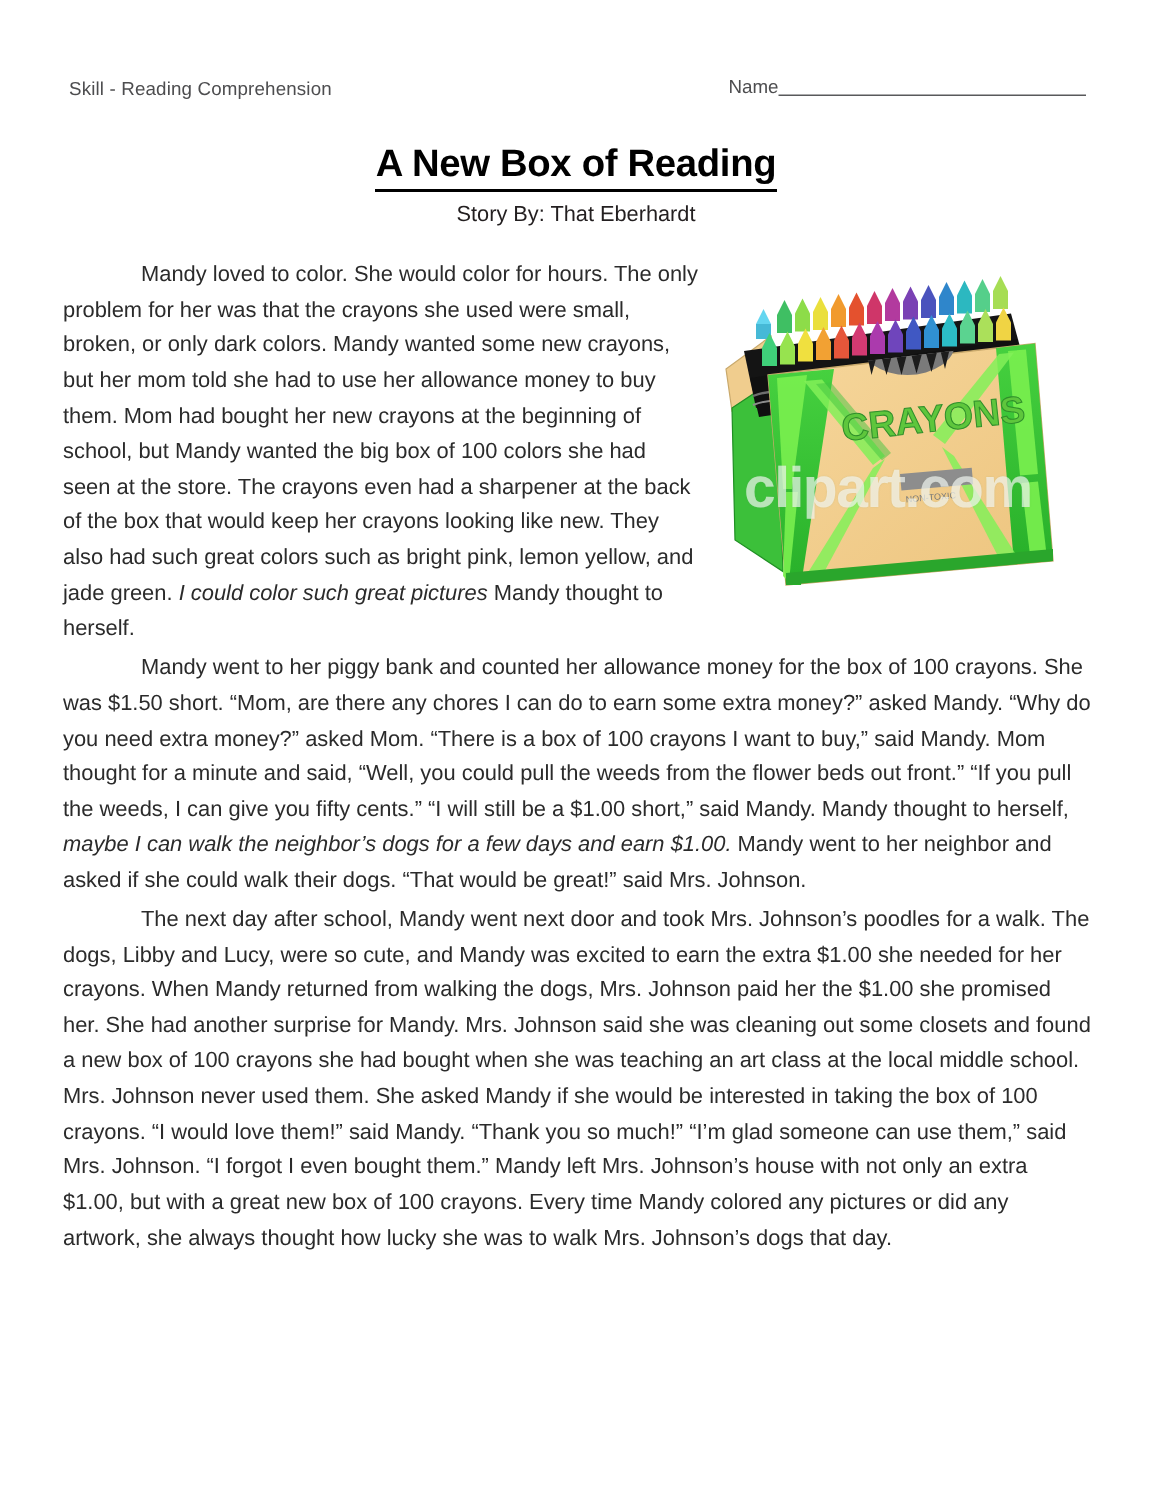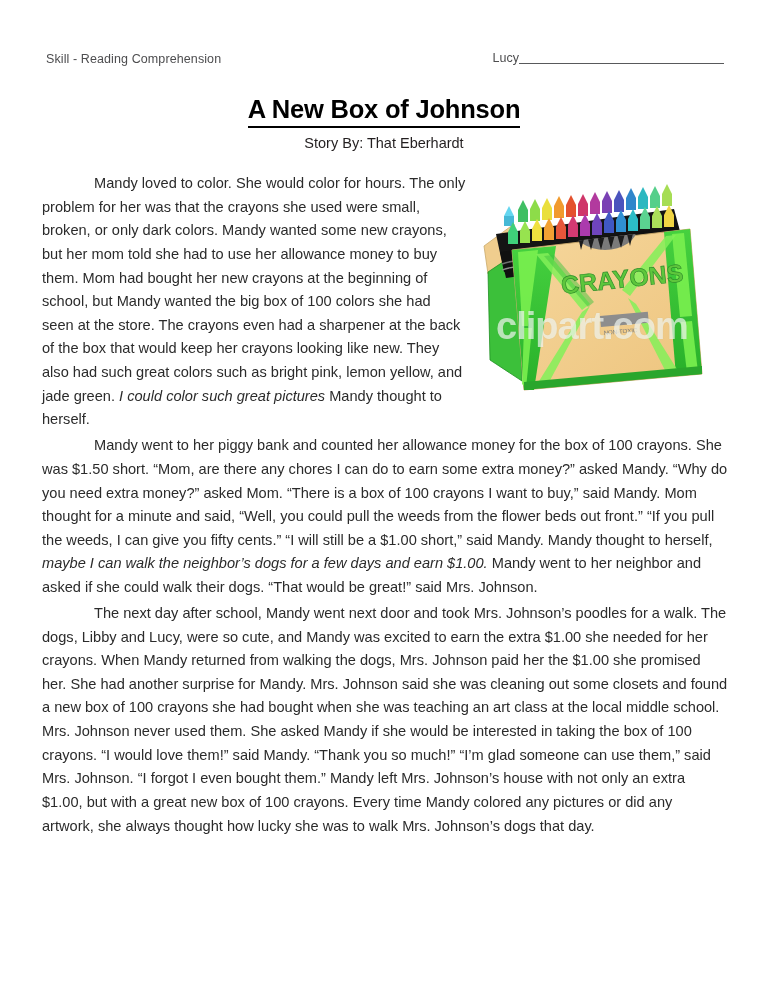--- a/index.html
+++ b/index.html
@@ -134,27 +134,27 @@
   .spacer-clear { clear: both; }
 </style>
 </head>
 <body>
 
 <div class="page">
 
   <div class="header">
     <div class="skill-label">Skill - Reading Comprehension</div>
     <div class="name-block">
-      <span class="name-label">Lucy</span>
+      <span class="name-label">Name</span>
       <span class="name-rule"></span>
     </div>
   </div>
 
   <div class="title-wrap">
-    <div class="title">A New Box of Johnson</div>
+    <div class="title">A New Box of Reading</div>
     <div class="byline">Story By: That Eberhardt</div>
   </div>
 
   <div class="story">
 
     <div class="crayon-figure">
       <svg class="crayon-art" viewBox="0 0 250 222" xmlns="http://www.w3.org/2000/svg">
         <defs>
           <linearGradient id="gGreen" x1="0" y1="0" x2="0" y2="1">
             <stop offset="0" stop-color="#46d13f"></stop>

